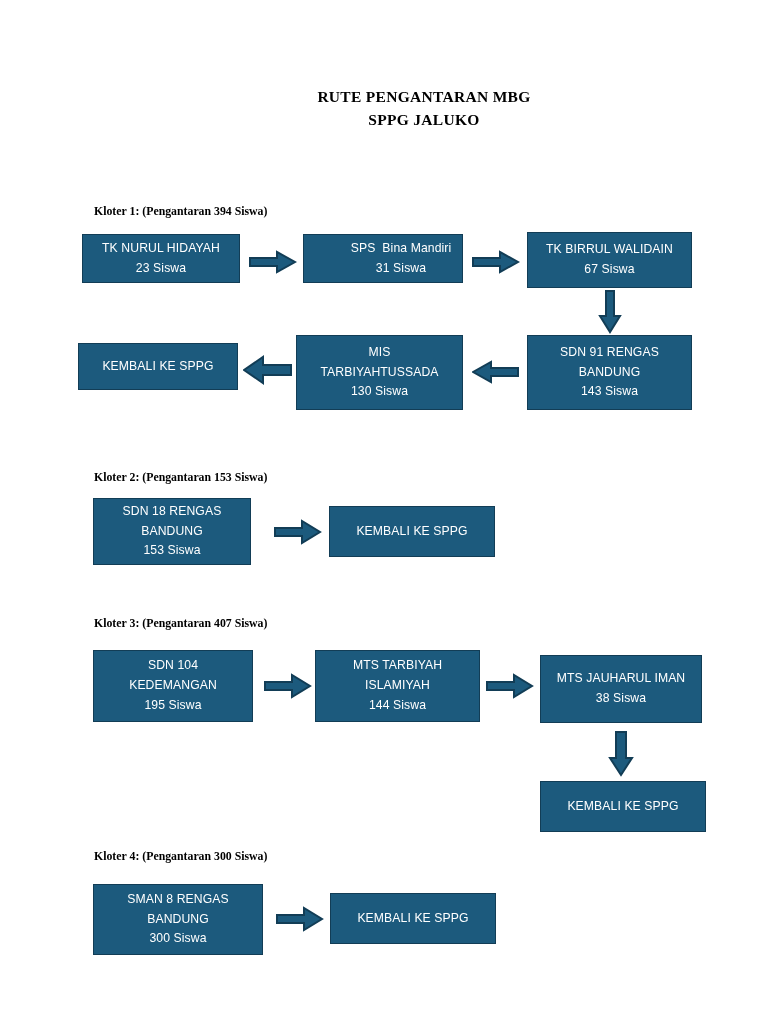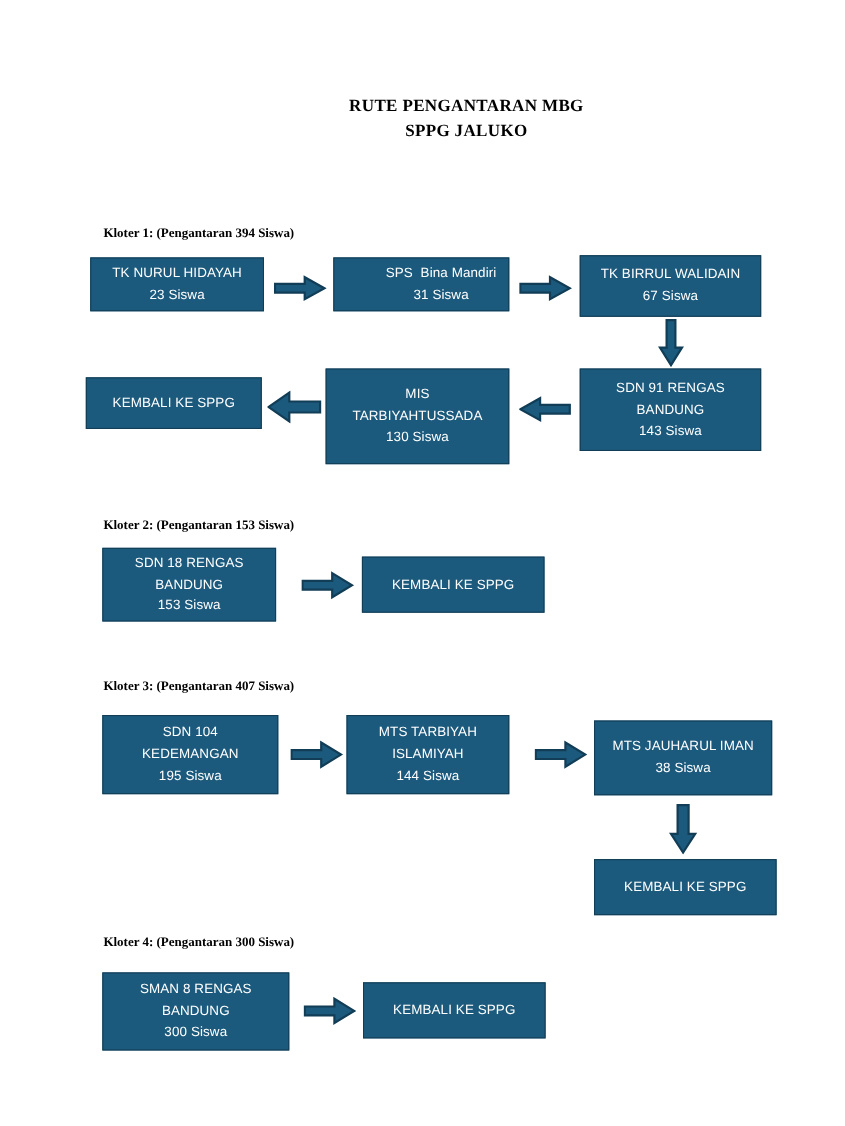--- a/index.html
+++ b/index.html
@@ -130,21 +130,21 @@
     <span class="ln">BANDUNG</span>
     <span class="ln">143 Siswa</span>
   </div>
 
   <div class="arrow" style="left:472px; top:360px;">
     <svg width="48" height="24" viewBox="0 0 48 24">
       <path d="M46,8 L19,8 L19,2 L1,12 L19,22 L19,16 L46,16 Z" fill="#1C5A7D" stroke="#123D56" stroke-width="2" stroke-linejoin="miter"></path>
     </svg>
   </div>
 
-  <div class="node" style="left:296px; top:335px; width:167px; height:87px;">
+  <div class="node" style="left:296px; top:335px; width:167px; height:75px;">
     <span class="ln">MIS</span>
     <span class="ln">TARBIYAHTUSSADA</span>
     <span class="ln">130 Siswa</span>
   </div>
 
   <div class="arrow" style="left:243px; top:355px;">
     <svg width="50" height="30" viewBox="0 0 50 30">
       <path d="M48,10 L20,10 L20,2 L1,15 L20,28 L20,20 L48,20 Z" fill="#1C5A7D" stroke="#123D56" stroke-width="2" stroke-linejoin="miter"></path>
     </svg>
   </div>
@@ -178,21 +178,21 @@
     <span class="ln">KEDEMANGAN</span>
     <span class="ln">195 Siswa</span>
   </div>
 
   <div class="arrow" style="left:264px; top:673px;">
     <svg width="48" height="26" viewBox="0 0 48 26">
       <path d="M1,9 L28,9 L28,2 L46,13 L28,24 L28,17 L1,17 Z" fill="#1C5A7D" stroke="#123D56" stroke-width="2" stroke-linejoin="miter"></path>
     </svg>
   </div>
 
-  <div class="node" style="left:315px; top:650px; width:148px; height:72px;">
+  <div class="node" style="left:315px; top:650px; width:165px; height:72px;">
     <span class="ln">MTS TARBIYAH</span>
     <span class="ln">ISLAMIYAH</span>
     <span class="ln">144 Siswa</span>
   </div>
 
   <div class="arrow" style="left:486px; top:673px;">
     <svg width="48" height="26" viewBox="0 0 48 26">
       <path d="M1,9 L28,9 L28,2 L46,13 L28,24 L28,17 L1,17 Z" fill="#1C5A7D" stroke="#123D56" stroke-width="2" stroke-linejoin="miter"></path>
     </svg>
   </div>

